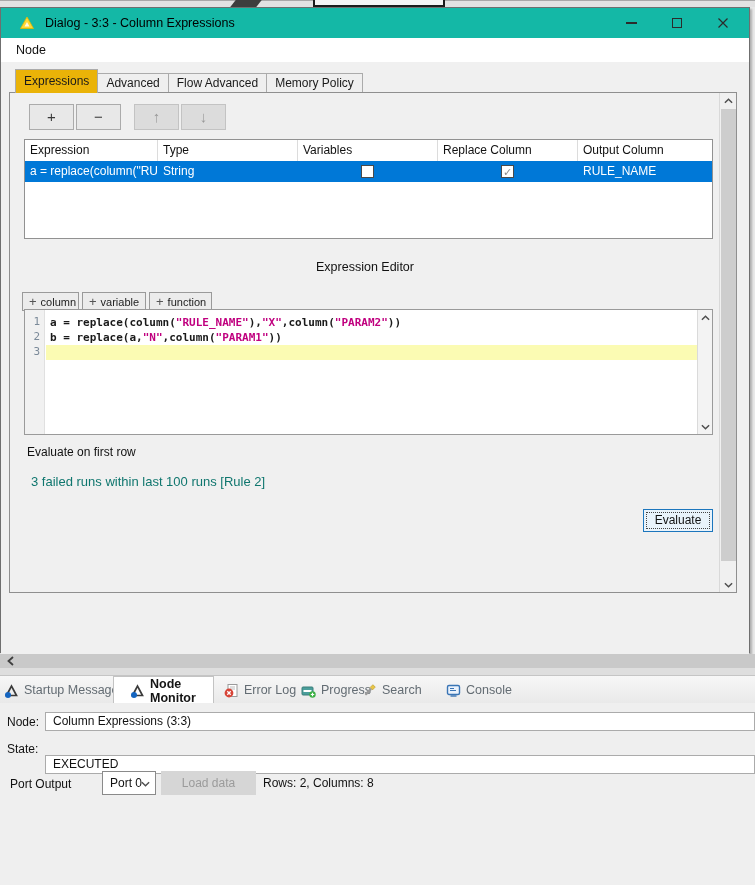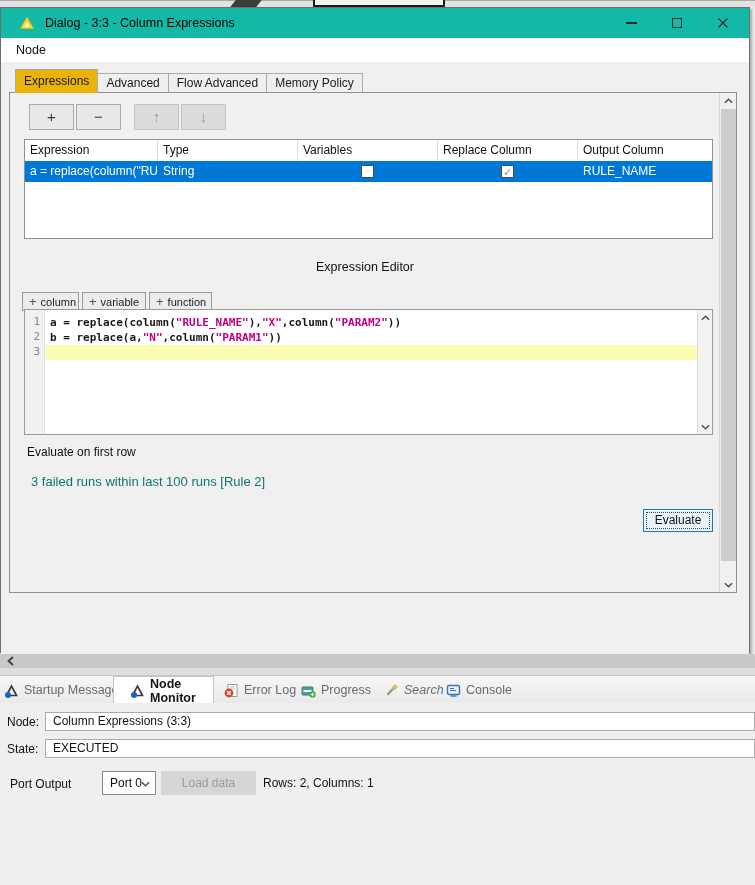--- a/index.html
+++ b/index.html
@@ -107,28 +107,28 @@
   .hs-left { position:absolute; left:3px; top:1px; width:14px; height:12px; display:flex; align-items:center; justify-content:center; }
   .light-strip { position:absolute; left:0; top:668px; width:755px; height:7px; background:#dedede; }
 
   
   .console-tabbar { position:absolute; left:0; top:675px; width:755px; height:28px;
                     background:linear-gradient(#f7f7f7,#e9e9e9); border-top:1px solid #c5c5c5; }
   .ctab { position:absolute; top:0; height:28px; display:flex; align-items:center; gap:5px; font-size:12.5px; color:#636c73; }
   .ctab .ic { width:15px; height:15px; flex:none; }
   .ct-startup { left:4px; } 
   .ct-node { left:113px; width:101px; padding-left:16px; background:#ffffff; border:1px solid #c3c3c3; border-bottom:none; color:#141414; font-weight:bold; }
-  .ct-error { left:224px; } .ct-progress { left:301px; } .ct-search { left:384px;font-style:italic; } .ct-console { left:446px; }
+  .ct-error { left:224px; } .ct-progress { left:301px; } .ct-search { left:362px; } .ct-console { left:446px; }
 
   
   .monitor { position:absolute; left:0; top:703px; width:755px; height:182px; background:#efefef; }
   .m-label { position:absolute; font-size:12px; color:#111; }
   .m-field { position:absolute; left:45px; width:710px; height:19px; background:#ffffff; border:1px solid #ababab;
              font-size:12px; color:#111; line-height:17px; padding-left:7px; }
-  .f-node { top:9px; } .f-state { top:36px;padding-left:7px; }
+  .f-node { top:9px; } .f-state { top:52px;padding-left:7px; }
   .port-select { position:absolute; left:102px; top:68px; width:54px; height:24px; background:#ffffff; border:1px solid #8a8a8a;
                  font-size:12px; color:#111; line-height:22px; padding-left:7px; }
   .port-chevron { position:absolute; right:5px; top:9px; }
   .load-btn { position:absolute; left:161px; top:68px; width:95px; height:24px; background:#d6d6d6; border:none;
               font-size:12px; color:#9b9b9b; text-align:center; line-height:24px; }
   .dims { position:absolute; left:263px; top:73px; font-size:12px; color:#111; }
 </style>
 </head>
 <body>
 
@@ -338,17 +338,17 @@
     <div class="m-field f-state">EXECUTED</div>
 
     <div class="m-label" style="left:10px; top:74px;">Port Output</div>
     <div class="port-select">
       <span>Port 0</span>
       <svg class="port-chevron" width="9" height="6" viewBox="0 0 10 6">
         <path d="M1 1 L5 5 L9 1" stroke="#4d4d4d" fill="none" stroke-width="1.5"></path>
       </svg>
     </div>
     <div class="load-btn">Load data</div>
-    <div class="dims">Rows: 2, Columns: 1</div>
+    <div class="dims">Rows: 2, Columns: 8</div>
 
   </div>
 
 </div>
 
 </body></html>

